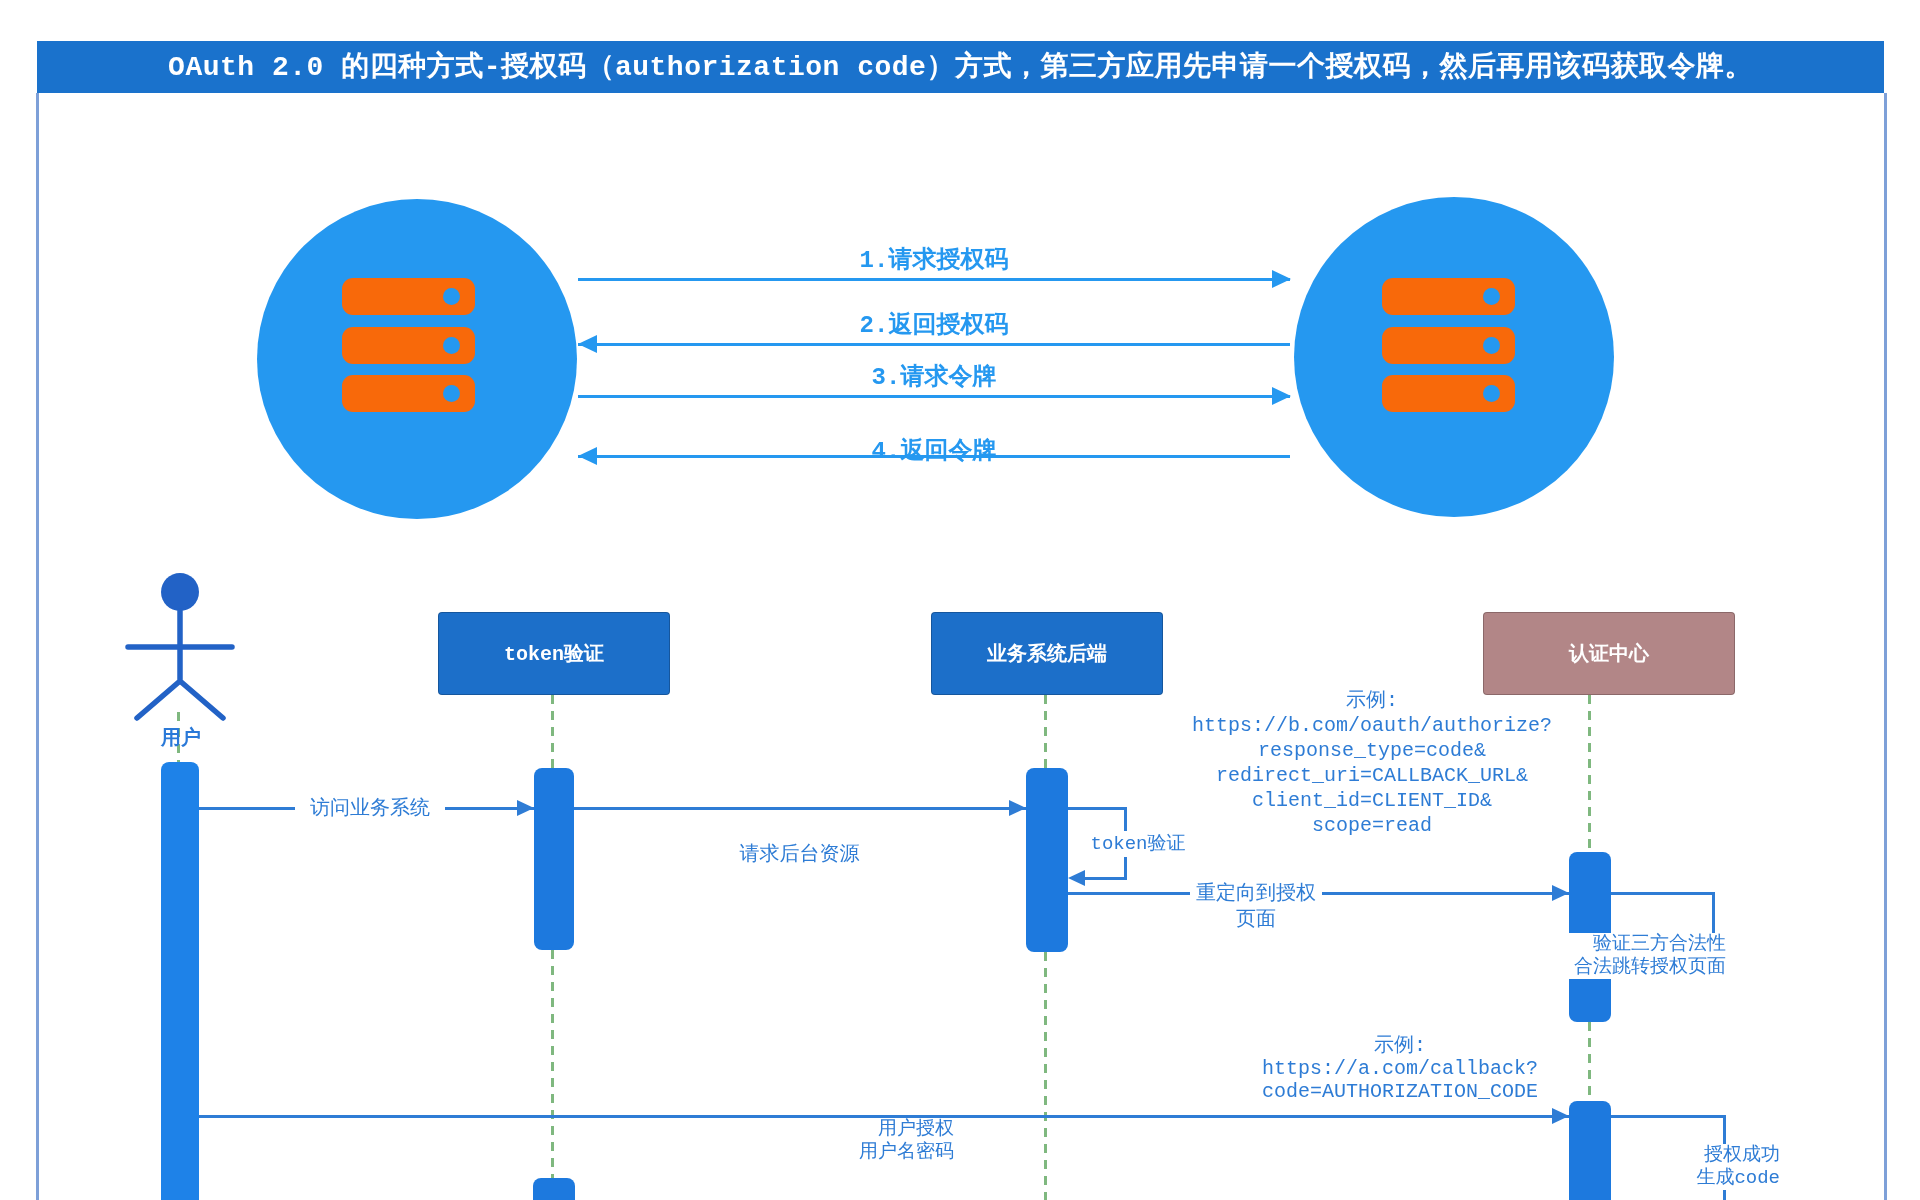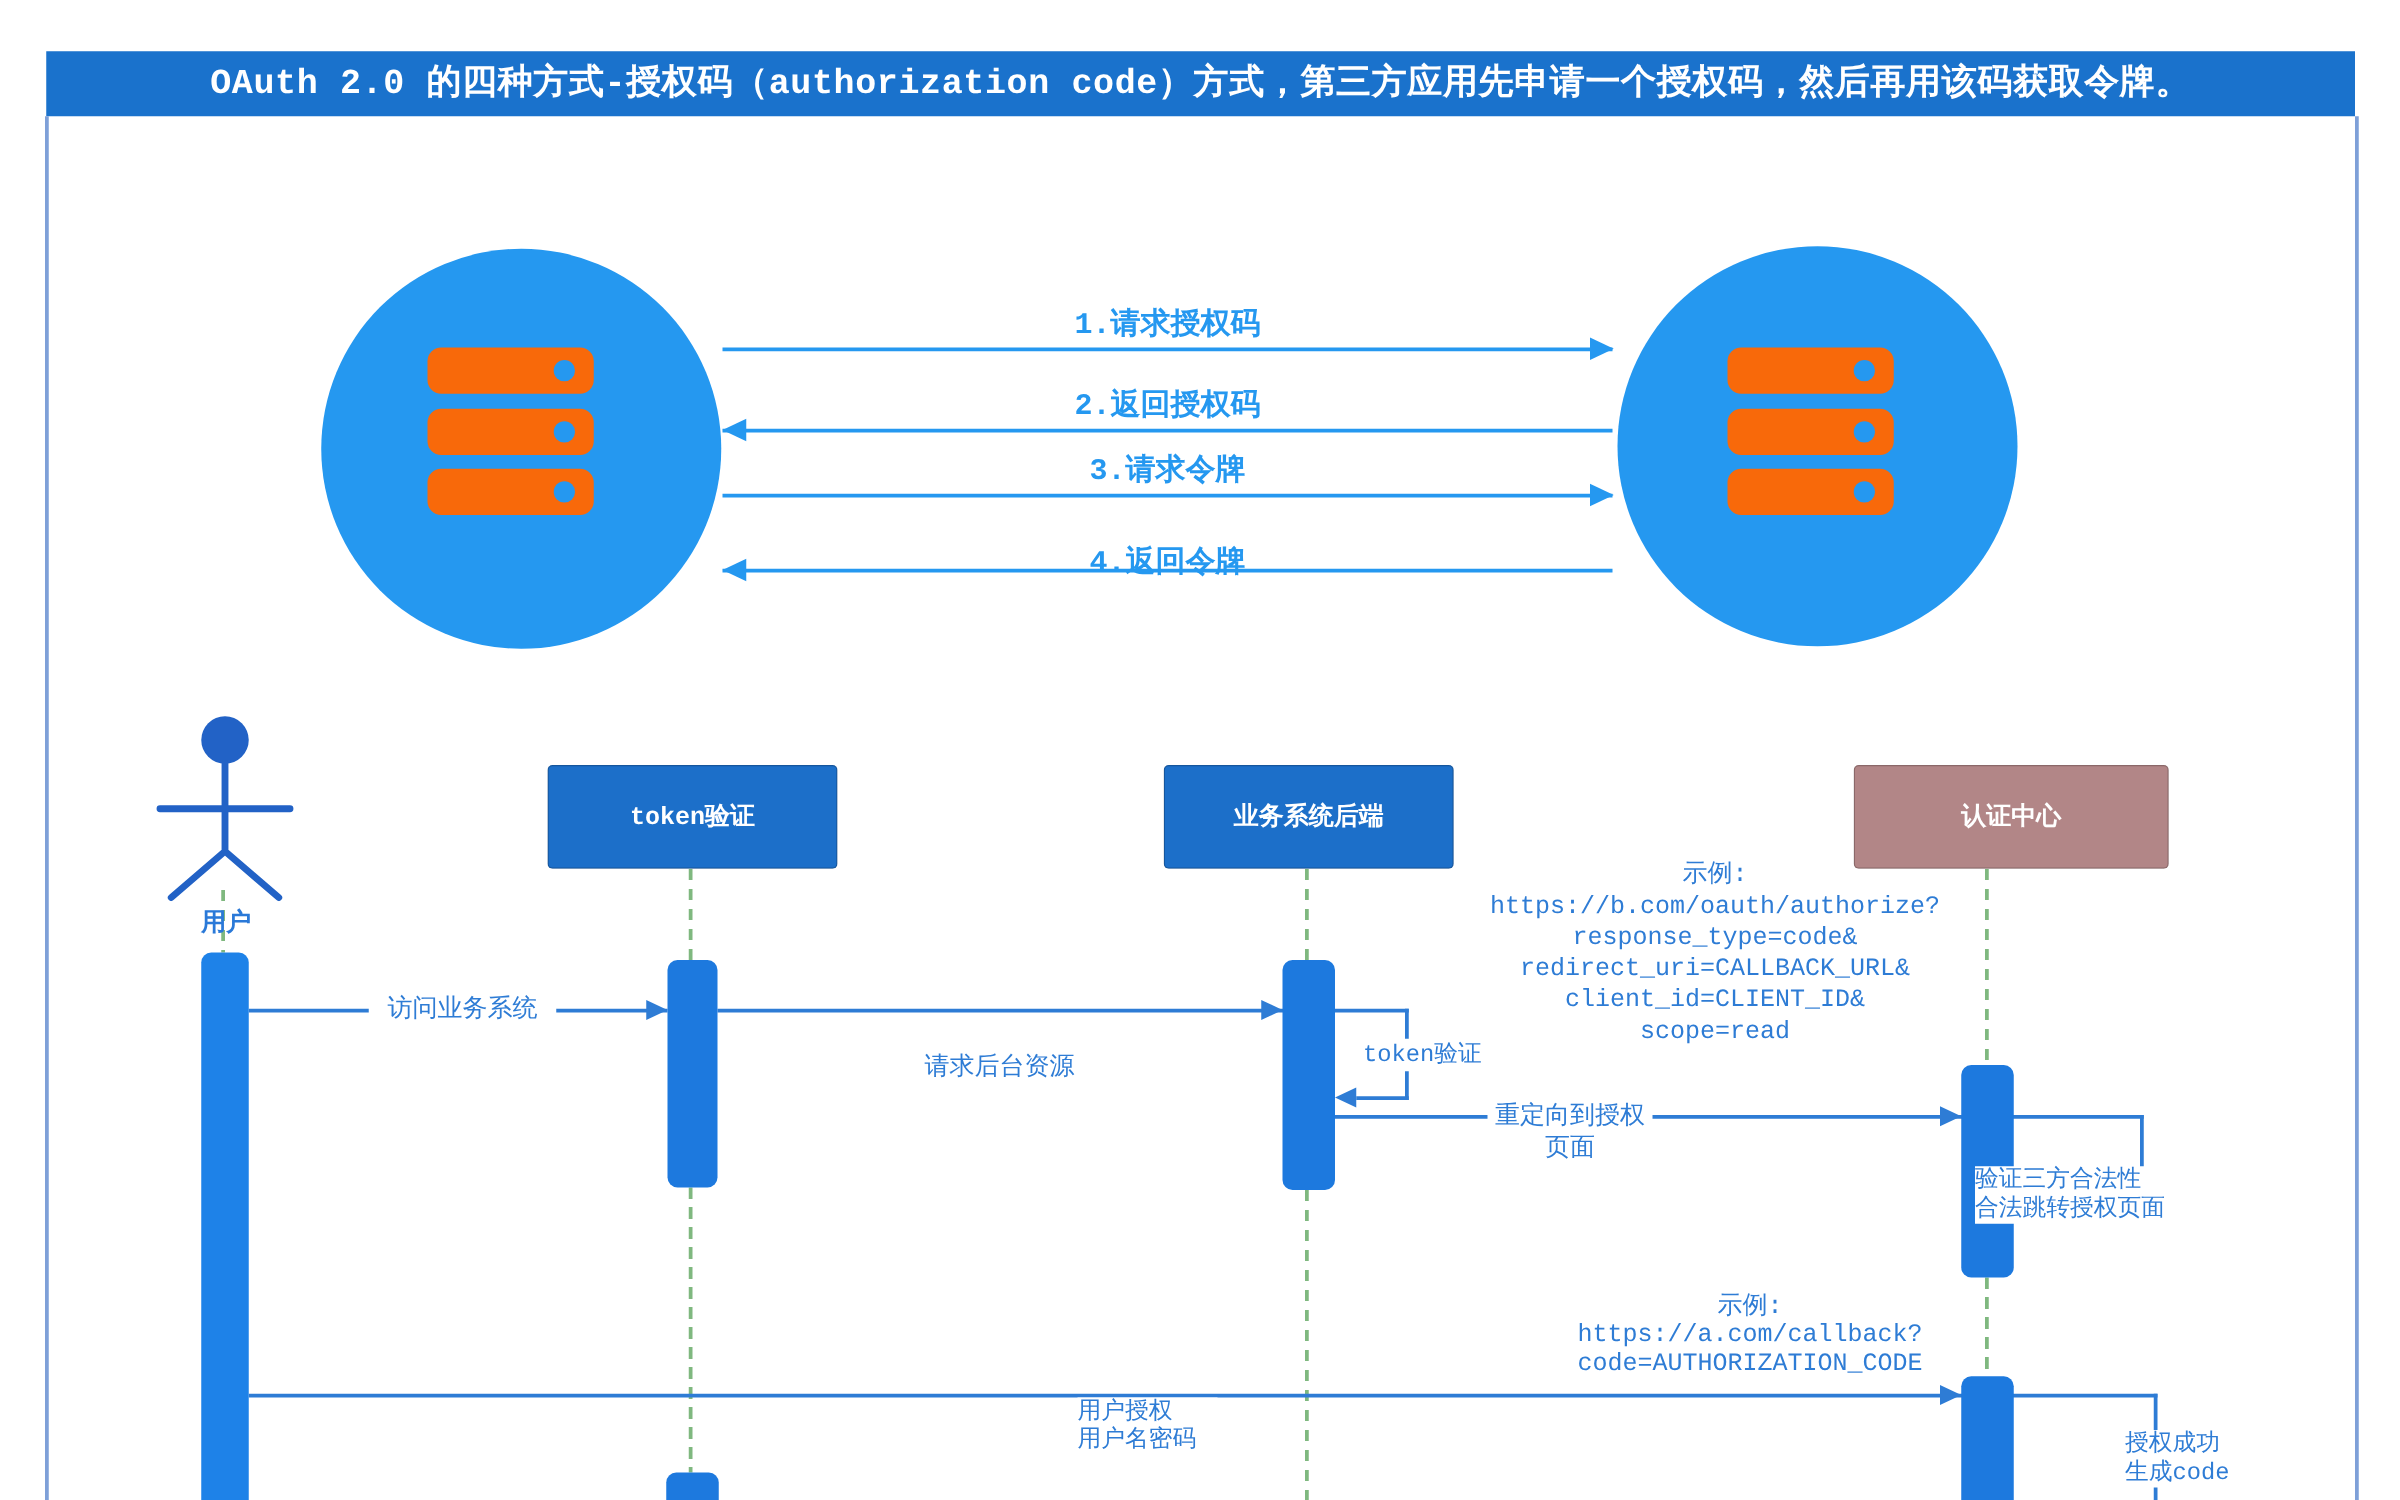--- a/index.html
+++ b/index.html
@@ -29,21 +29,21 @@
   .part-box{top:612px;height:83px;border-radius:4px;color:#fff;font-size:20px;font-weight:bold;
             text-align:center;line-height:83px;z-index:2;border:1px solid rgba(0,0,0,0.22);box-sizing:border-box;}
   .part-blue{background:#1c6fc9;}
   .part-mauve{background:#b28687;}
   .act-bar{width:42px;background:#1d79de;border-radius:8px;z-index:2;}
   .msg-line{height:3px;background:#2e7cd5;z-index:1;}
   .msg-vert{width:3px;background:#2e7cd5;z-index:1;}
   .mhead-r{width:0;height:0;border-top:8px solid transparent;border-bottom:8px solid transparent;border-left:17px solid #2e7cd5;z-index:3;}
   .mhead-l{width:0;height:0;border-top:8px solid transparent;border-bottom:8px solid transparent;border-right:17px solid #2e7cd5;z-index:3;}
   .msg-label{background:#fff;color:#2e7cd5;font-size:20px;text-align:center;z-index:4;line-height:26px;height:26px;}
-  .msg-label2{background:#fff;color:#2e7cd5;font-size:19px;text-align:left;z-index:4;line-height:23px;margin-left:20px;}
+  .msg-label2{background:#fff;color:#2e7cd5;font-size:19px;text-align:right;z-index:4;line-height:23px;}
   .example{color:#2e7cd5;font-size:20px;text-align:center;z-index:1;}
   .user-label{left:131px;top:724px;width:100px;text-align:center;color:#2a79d8;font-size:20px;font-weight:bold;z-index:3;}
 </style>
 </head>
 <body>
 
 <div id="screen">
 
   <div class="abs title-bar">OAuth 2.0 的四种方式-授权码（authorization code）方式，第三方应用先申请一个授权码，然后再用该码获取令牌。</div>
   <div class="abs side-border l"></div>

